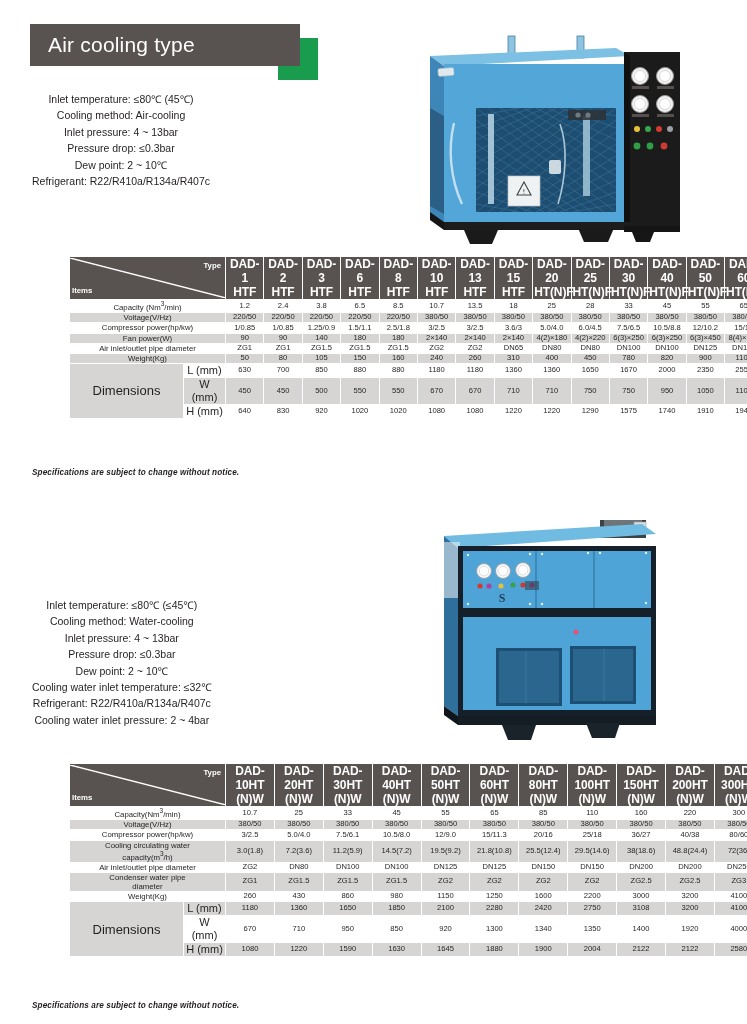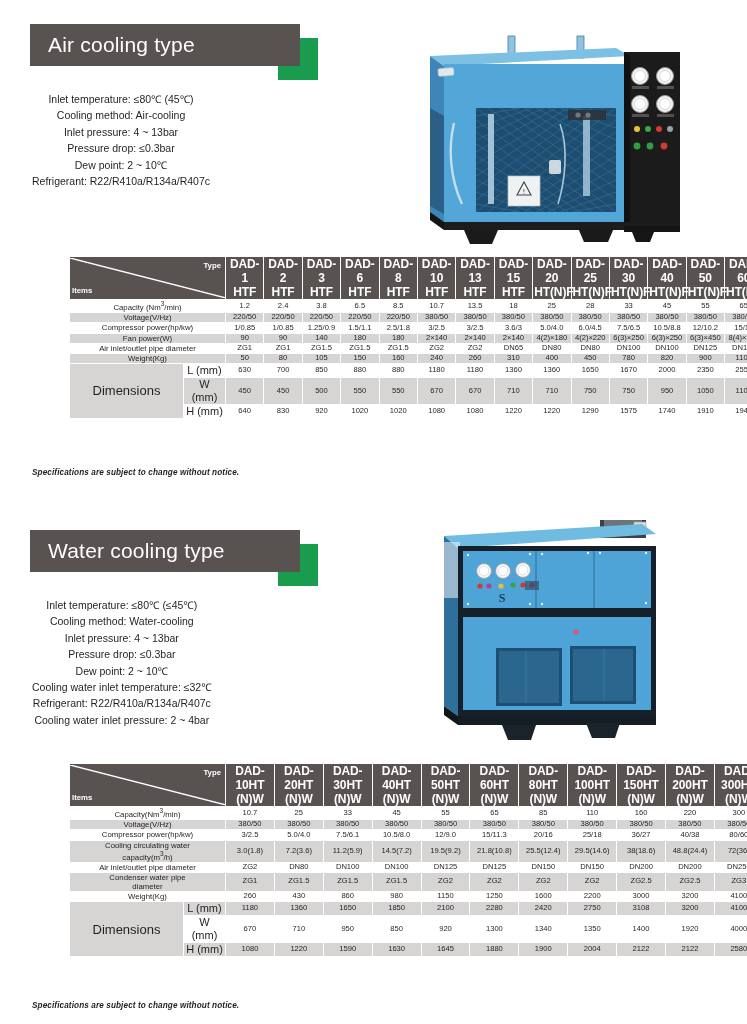--- a/index.html
+++ b/index.html
@@ -403,26 +403,20 @@
           <td>1575</td>
           <td>1740</td>
           <td>1910</td>
           <td>1940</td>
         </tr>
       </tbody>
   </table>
 
   <div class="footnote" style="left:32px; top:468px;">Specifications are subject to change without notice.</div>
 
-  <div class="banner-wrap" style="left:30px; top:530px; width:300px; height:58px;">
-    <div class="banner-green"></div>
-    <div class="banner-bar">
-      <span>Water cooling type</span>
-    </div>
-  </div>
 
   <div class="spec-list" style="left:32px; top:597px;">
     <div>Inlet temperature: ≤80℃ (≤45℃)</div>
     <div>Cooling method: Water-cooling</div>
     <div>Inlet pressure: 4 ~ 13bar</div>
     <div>Pressure drop: ≤0.3bar</div>
     <div>Dew point: 2 ~ 10℃</div>
     <div>Cooling water inlet temperature: ≤32℃</div>
     <div>Refrigerant: R22/R410a/R134a/R407c</div>
     <div>Cooling water inlet pressure: 2 ~ 4bar</div>

